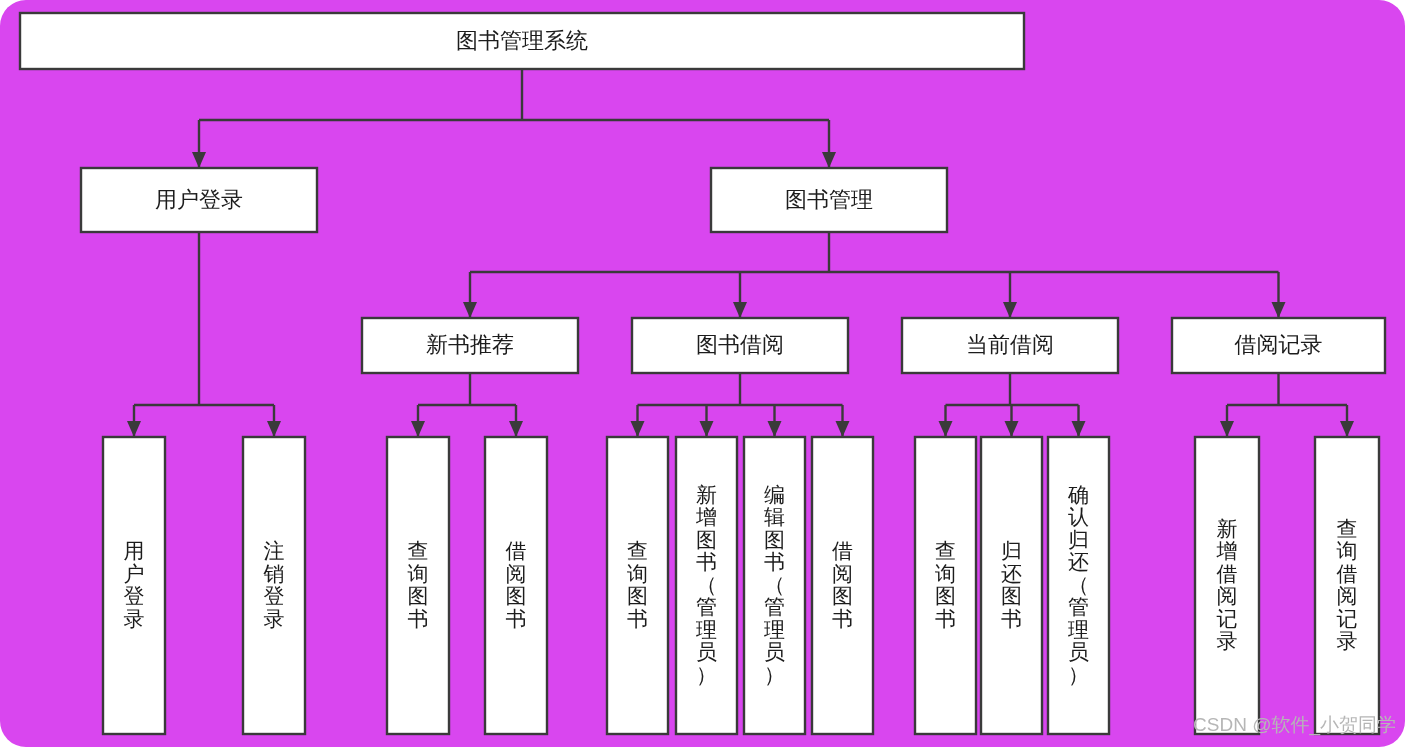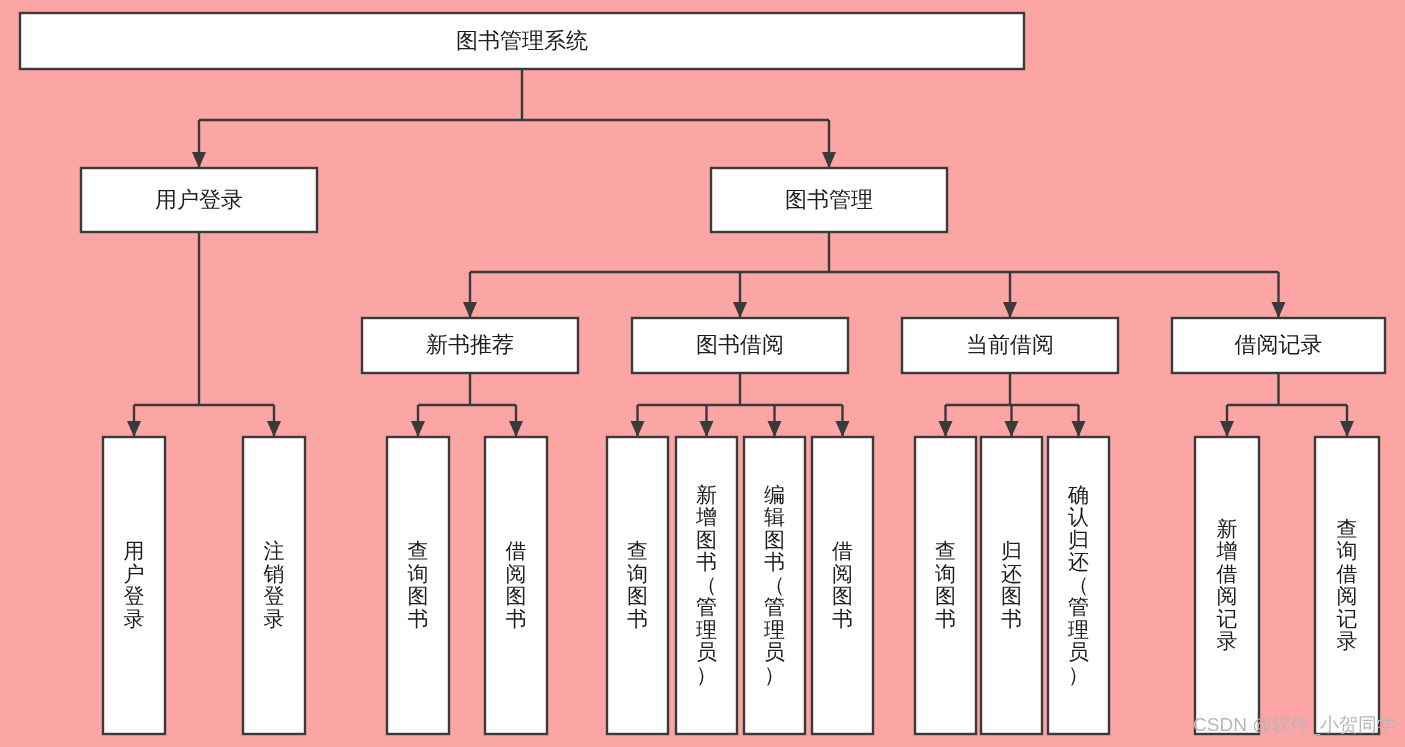--- a/index.html
+++ b/index.html
@@ -8,22 +8,23 @@
     padding: 0;
     background: #ffffff;
   }
   body {
     font-family: "Liberation Sans", "DejaVu Sans", sans-serif;
   }
   #diagram-root {
     position: relative;
     width: 1405px;
     height: 747px;
-    background: #fca5a5;
+    background: #d946ef;
     overflow: hidden;
+    border-radius: 26px;
   }
   svg.diagram-canvas {
     position: absolute;
     left: 0;
     top: 0;
     width: 1405px;
     height: 747px;
     display: block;
   }
   .node-box {

